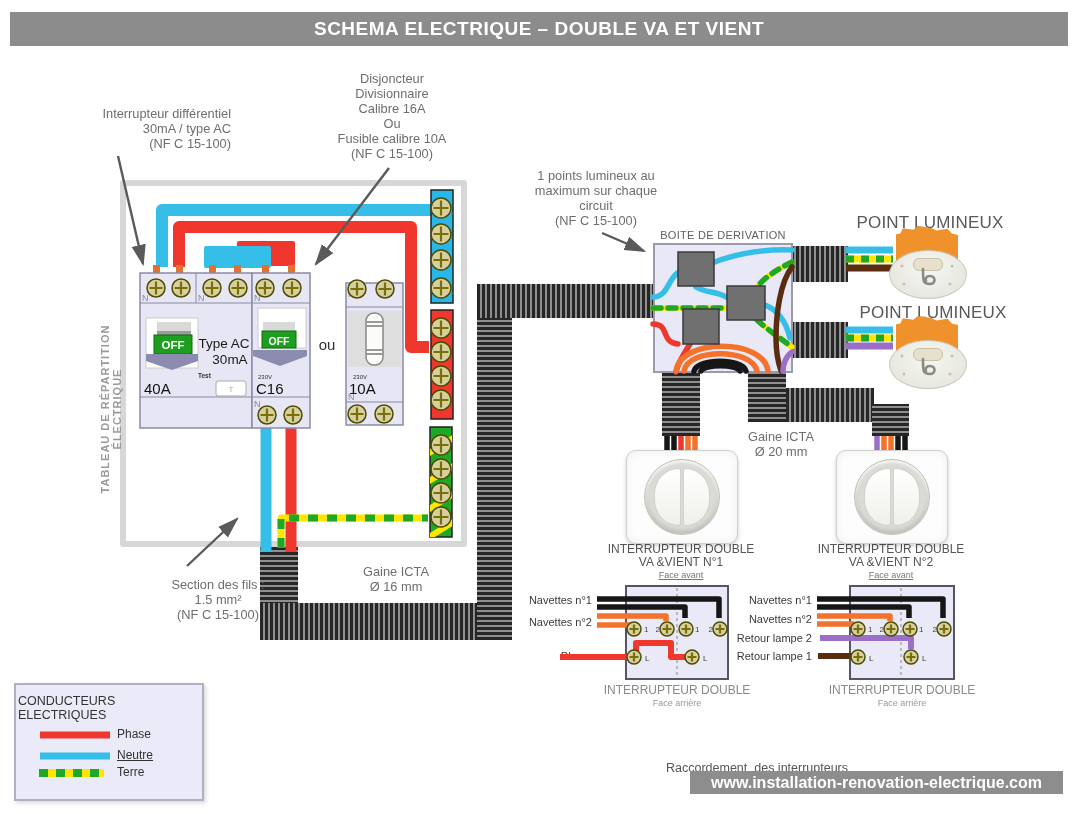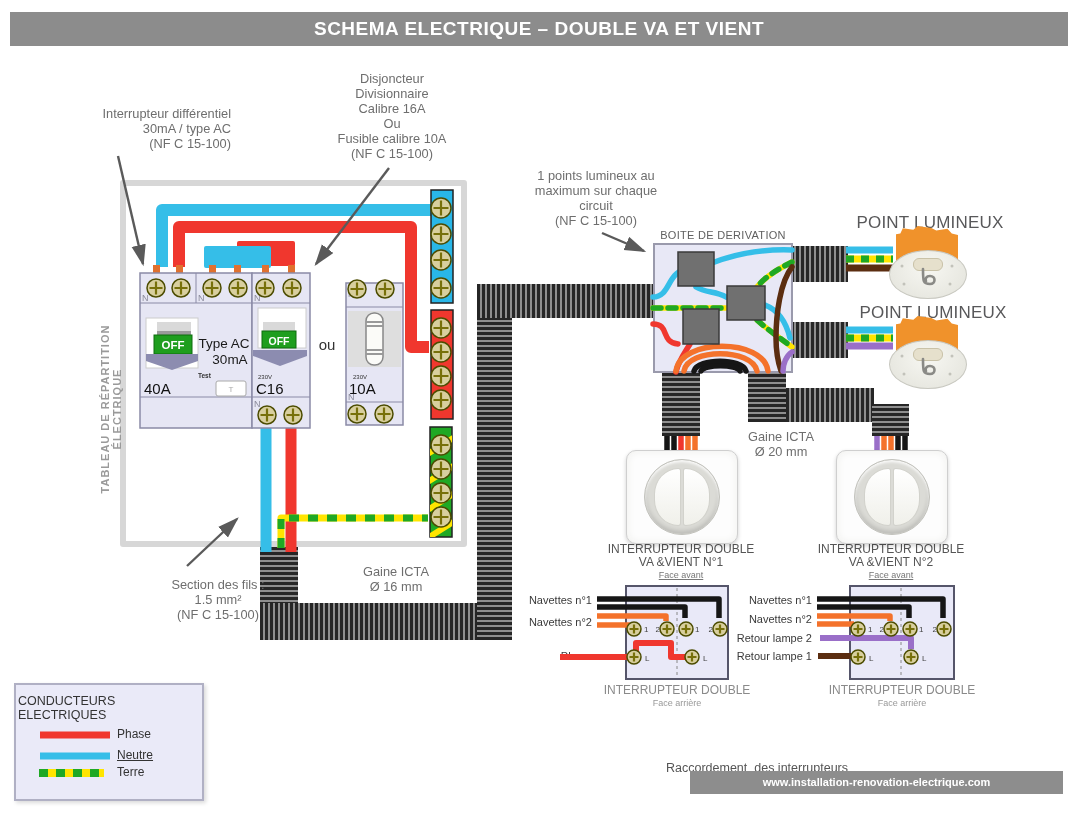--- a/index.html
+++ b/index.html
@@ -3,21 +3,21 @@
 <meta charset="utf-8">
 <style>
   html,body{margin:0;padding:0;background:#fff;}
   body{font-family:"Liberation Sans",sans-serif;}
   #stage{position:relative;width:1078px;height:814px;background:#fff;overflow:hidden;}
   .abs{position:absolute;}
   
   #titlebar{left:10px;top:12px;width:1058px;height:34px;background:#8c8c8c;color:#fff;
     font-size:19px;font-weight:bold;text-align:center;line-height:34px;letter-spacing:.5px;}
   #footerbar{left:690px;top:771px;width:373px;height:23px;background:#8d8d8d;color:#fff;
-    font-size:11px;font-weight:bold;text-align:center;line-height:23px;}
+    font-size:16px;font-weight:bold;text-align:center;line-height:23px;}
   #caption{left:666px;top:725px;width:260px;text-align:left;font-size:12.5px;color:#555;white-space:pre-wrap;margin-top:36px;}
   
   .ann{color:#6e6e6e;font-size:12.8px;line-height:15px;text-align:center;}
   .ann div{display:block;}
   
   #panel{left:120px;top:180px;width:335px;height:355px;background:#fff;border:6px solid #d7d7d7;border-radius:3px;}
   #vlabel{left:-14px;top:397px;width:250px;text-align:center;transform:rotate(-90deg);
     font-size:11px;font-weight:bold;color:#9a9a9a;letter-spacing:1px;}
   
   .ch{background:repeating-linear-gradient(90deg,#262626 0 3px,#8f8f8f 3px 5px);}

